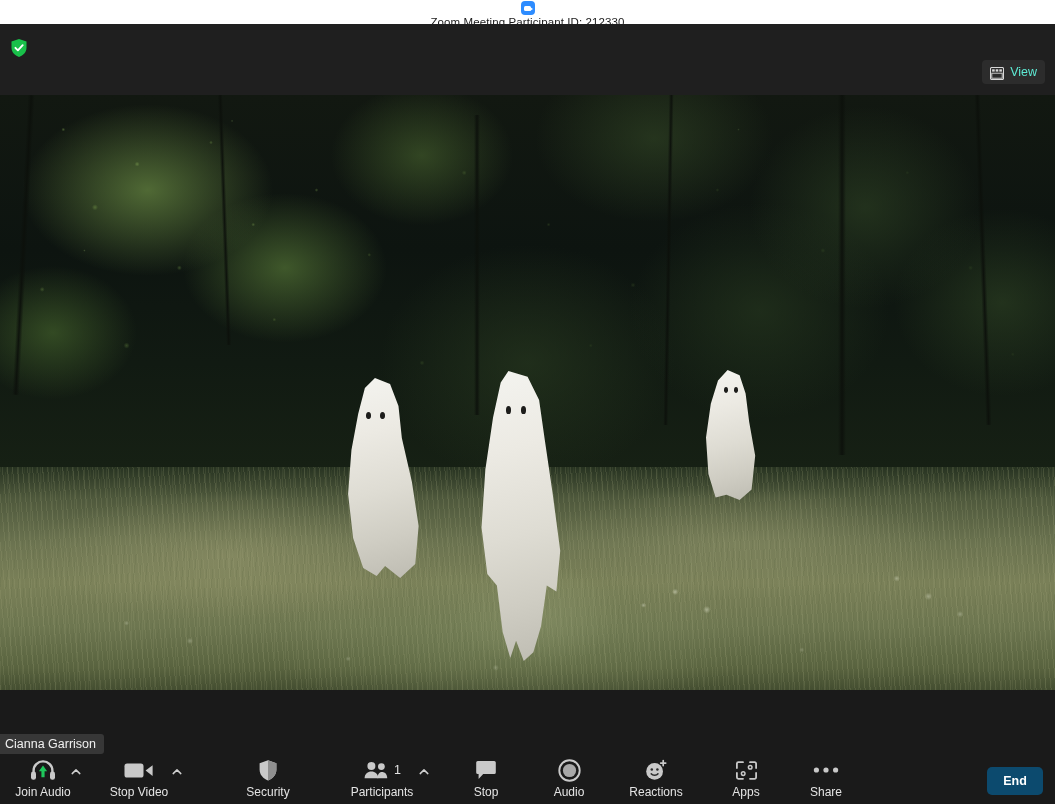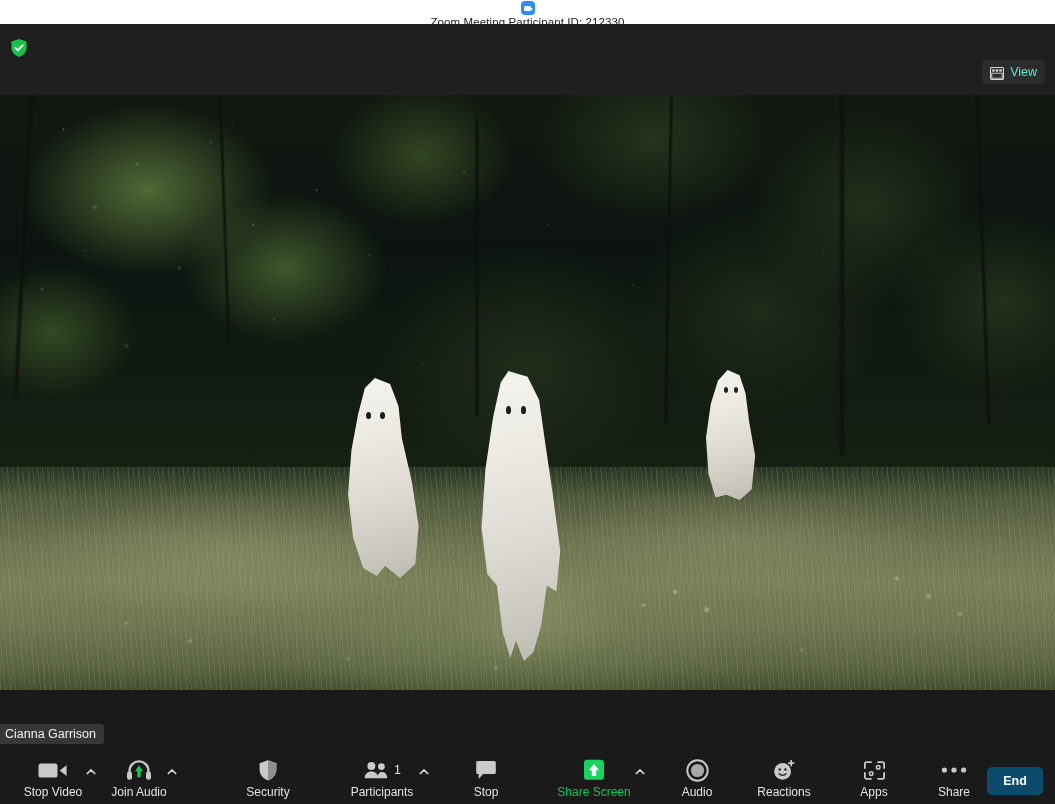--- a/index.html
+++ b/index.html
@@ -153,21 +153,21 @@
   .gsheet {
     position:absolute; left:0; top:0; width:100%; height:100%;
     background:linear-gradient(165deg,#f4f4f0 0%,#eceae3 28%,#dedcd3 56%,#cfcdc3 78%,#bdbbb1 100%);
     filter:drop-shadow(0 4px 7px rgba(0,0,0,.45));
   }
   .geye { position:absolute; background:#1d1d1b; border-radius:50% 50% 45% 45%; }
 
   
   .lower { position:absolute; left:0; top:690px; width:1055px; height:114px; background:#1a1a1a; }
   .nametag {
-    position:absolute; left:0; top:34px; height:20px;
+    position:absolute; left:0; top:44px; height:20px;
     display:flex; align-items:center; padding:0 8px 0 5px;
     background:rgba(58,58,58,.92); border-radius:0 3px 3px 0;
   }
   .nametag span { font-size:12.5px; color:#f0f0f0; white-space:nowrap; }
 
   
   .controls {
     position:absolute; left:0; top:754px; width:1055px; height:50px;
     background:#1a1a1a; display:flex; align-items:flex-start;
   }
@@ -285,46 +285,46 @@
   </div>
 
   <div class="lower">
     <div class="nametag">
       <span>Cianna Garrison</span>
     </div>
   </div>
 
   <div class="controls">
 
-    <div class="ctrl" style="width:86px; margin-left:10px;">
-      <div class="ic">
-        <svg width="30" height="19" viewBox="0 0 30 19">
-          <rect x="0.5" y="2.6" width="19" height="14" rx="2.6" fill="#c9c9c9"></rect>
-          <path d="M21.6 9.6 L28.6 4.2 V15 Z" fill="#c9c9c9"></path>
-        </svg>
-      </div>
-      <div class="lbl">Stop Video</div>
-      <div class="caret" style="right:-1px;">
-        <svg width="12" height="12" viewBox="0 0 12 12">
-            <path d="M2.2 7.6 L6 3.9 L9.8 7.6" fill="none" stroke="#cfcfcf" stroke-width="1.5" stroke-linecap="round" stroke-linejoin="round"></path>
-          </svg>
-      </div>
-    </div>
-
     <div class="ctrl" style="width:86px; margin-left:0;">
       <div class="ic">
         <svg width="26" height="23" viewBox="0 0 26 23">
           <path d="M3.6 15 V11.6 C3.6 6.4 7.8 2.4 13 2.4 C18.2 2.4 22.4 6.4 22.4 11.6 V15" fill="none" stroke="#c9c9c9" stroke-width="2.4" stroke-linecap="round"></path>
           <rect x="1" y="12.4" width="5" height="8.4" rx="2.3" fill="#c9c9c9"></rect>
           <rect x="20" y="12.4" width="5" height="8.4" rx="2.3" fill="#c9c9c9"></rect>
           <path d="M13 6.6 L17.1 12.2 H14.6 V18.2 H11.4 V12.2 H8.9 Z" fill="#1fc75b"></path>
         </svg>
       </div>
       <div class="lbl">Join Audio</div>
       <div class="caret" style="right:4px;">
+        <svg width="12" height="12" viewBox="0 0 12 12">
+            <path d="M2.2 7.6 L6 3.9 L9.8 7.6" fill="none" stroke="#cfcfcf" stroke-width="1.5" stroke-linecap="round" stroke-linejoin="round"></path>
+          </svg>
+      </div>
+    </div>
+
+    <div class="ctrl" style="width:86px; margin-left:10px;">
+      <div class="ic">
+        <svg width="30" height="19" viewBox="0 0 30 19">
+          <rect x="0.5" y="2.6" width="19" height="14" rx="2.6" fill="#c9c9c9"></rect>
+          <path d="M21.6 9.6 L28.6 4.2 V15 Z" fill="#c9c9c9"></path>
+        </svg>
+      </div>
+      <div class="lbl">Stop Video</div>
+      <div class="caret" style="right:-1px;">
         <svg width="12" height="12" viewBox="0 0 12 12">
             <path d="M2.2 7.6 L6 3.9 L9.8 7.6" fill="none" stroke="#cfcfcf" stroke-width="1.5" stroke-linecap="round" stroke-linejoin="round"></path>
           </svg>
       </div>
     </div>
 
     <div class="ctrl" style="width:72px; margin-left:50px;text-align:center;">
       <div class="ic">
         <svg width="20" height="23" viewBox="0 0 20 23">
           <path d="M10 1.2 L18.4 4.2 V10.6 C18.4 16 14.6 19.9 10 21.4 C5.4 19.9 1.6 16 1.6 10.6 V4.2 Z" fill="#c9c9c9"></path>
@@ -354,34 +354,20 @@
 
     <div class="ctrl" style="width:56px; margin-left:32px;">
       <div class="ic">
         <svg width="22" height="21" viewBox="0 0 22 21">
           <path d="M1.2 2.6 A1.6 1.6 0 0 1 2.8 1 H19.2 A1.6 1.6 0 0 1 20.8 2.6 V12.4 A1.6 1.6 0 0 1 19.2 14 H8.2 L3.6 19 V14 H2.8 A1.6 1.6 0 0 1 1.2 12.4 Z" fill="#c9c9c9"></path>
         </svg>
       </div>
       <div class="lbl">Stop</div>
     </div>
 
-    <div class="ctrl active" style="width:96px; margin-left:32px;">
-      <div class="ic">
-        <svg width="24" height="22" viewBox="0 0 24 22">
-          <rect x="2" y="0.8" width="20" height="20" rx="3.4" fill="#18d35e"></rect>
-          <path d="M12 4.8 L17 11.2 H14.2 V17 H9.8 V11.2 H7 Z" fill="#ffffff"></path>
-        </svg>
-      </div>
-      <div class="lbl">Share Screen</div>
-      <div class="caret" style="right:-4px;">
-        <svg width="12" height="12" viewBox="0 0 12 12">
-            <path d="M2.2 7.6 L6 3.9 L9.8 7.6" fill="none" stroke="#cfcfcf" stroke-width="1.5" stroke-linecap="round" stroke-linejoin="round"></path>
-          </svg>
-      </div>
-    </div>
 
     <div class="ctrl" style="width:66px; margin-left:22px;">
       <div class="ic">
         <svg width="23" height="23" viewBox="0 0 23 23">
           <circle cx="11.5" cy="11.5" r="10.2" fill="none" stroke="#c9c9c9" stroke-width="1.9"></circle>
           <circle cx="11.5" cy="11.5" r="6.6" fill="#a8a8a8"></circle>
         </svg>
       </div>
       <div class="lbl">Audio</div>
     </div>

